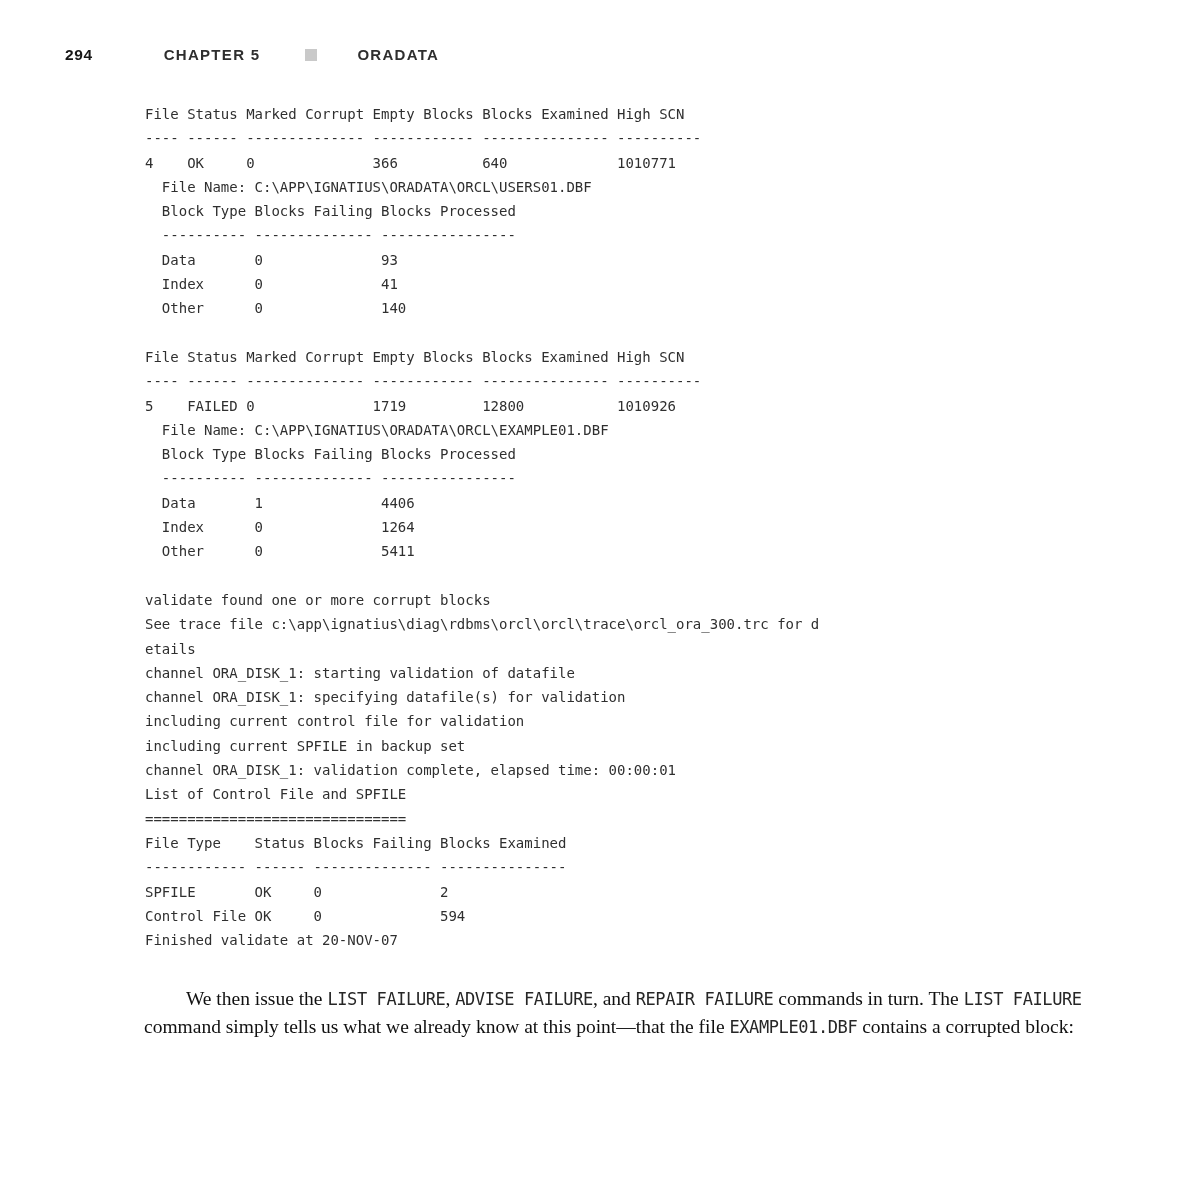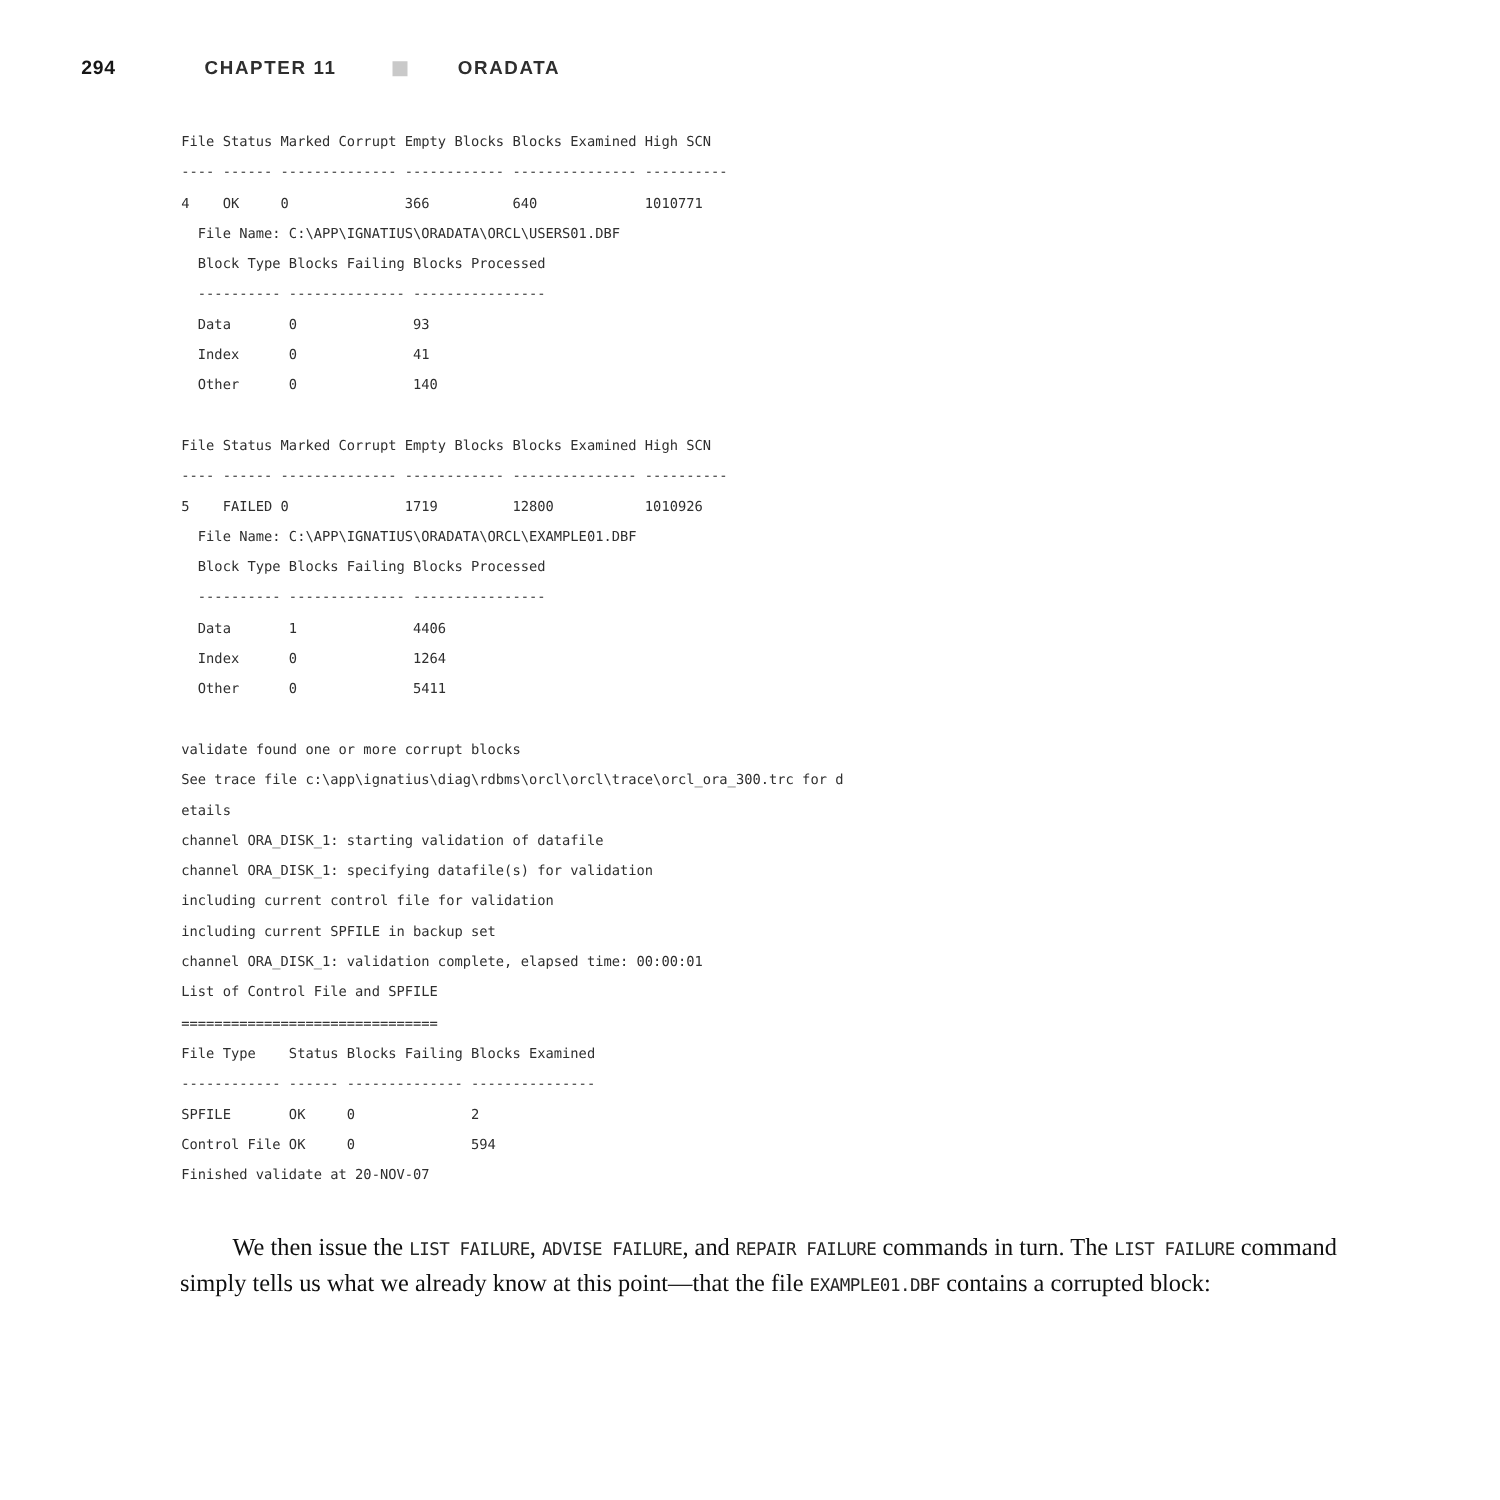--- a/index.html
+++ b/index.html
@@ -41,50 +41,50 @@
     background: #c9c9c9;
     margin-left: 20px;
     margin-right: 15px;
   }
   pre.console {
     position: absolute;
     top: 102px;
     left: 145px;
     margin: 0;
     font-family: "DejaVu Sans Mono", monospace;
-    font-size: 11px;
+    font-size: 14px;
     line-height: 24.3px;
     color: #2f2f2f;
     white-space: pre;
   }
   .para {
     position: absolute;
     top: 965px;
     left: 144px;
     width: 940px;
     font-family: "Liberation Serif", serif;
     font-size: 19.5px;
     line-height: 27.5px;
     color: #101010;
     text-indent: 42px;
     text-align: left;
   }
   .para .mono {
     font-family: "DejaVu Sans Mono", monospace;
-    font-size: 14px;
+    font-size: 17px;
     letter-spacing: -0.4px;
     color: #262626;
   }
 </style>
 </head>
 <body>
 
 <div class="running-head">
   <span class="pgnum">294</span>
-  <span class="chapter">CHAPTER 11</span>
+  <span class="chapter">CHAPTER 5</span>
   <span class="sq"></span>
   <span class="section">ORADATA</span>
 </div>
 
 <pre class="console">File Status Marked Corrupt Empty Blocks Blocks Examined High SCN
 ---- ------ -------------- ------------ --------------- ----------
 4    OK     0              366          640             1010771
   File Name: C:\APP\IGNATIUS\ORADATA\ORCL\USERS01.DBF
   Block Type Blocks Failing Blocks Processed
   ---------- -------------- ----------------

